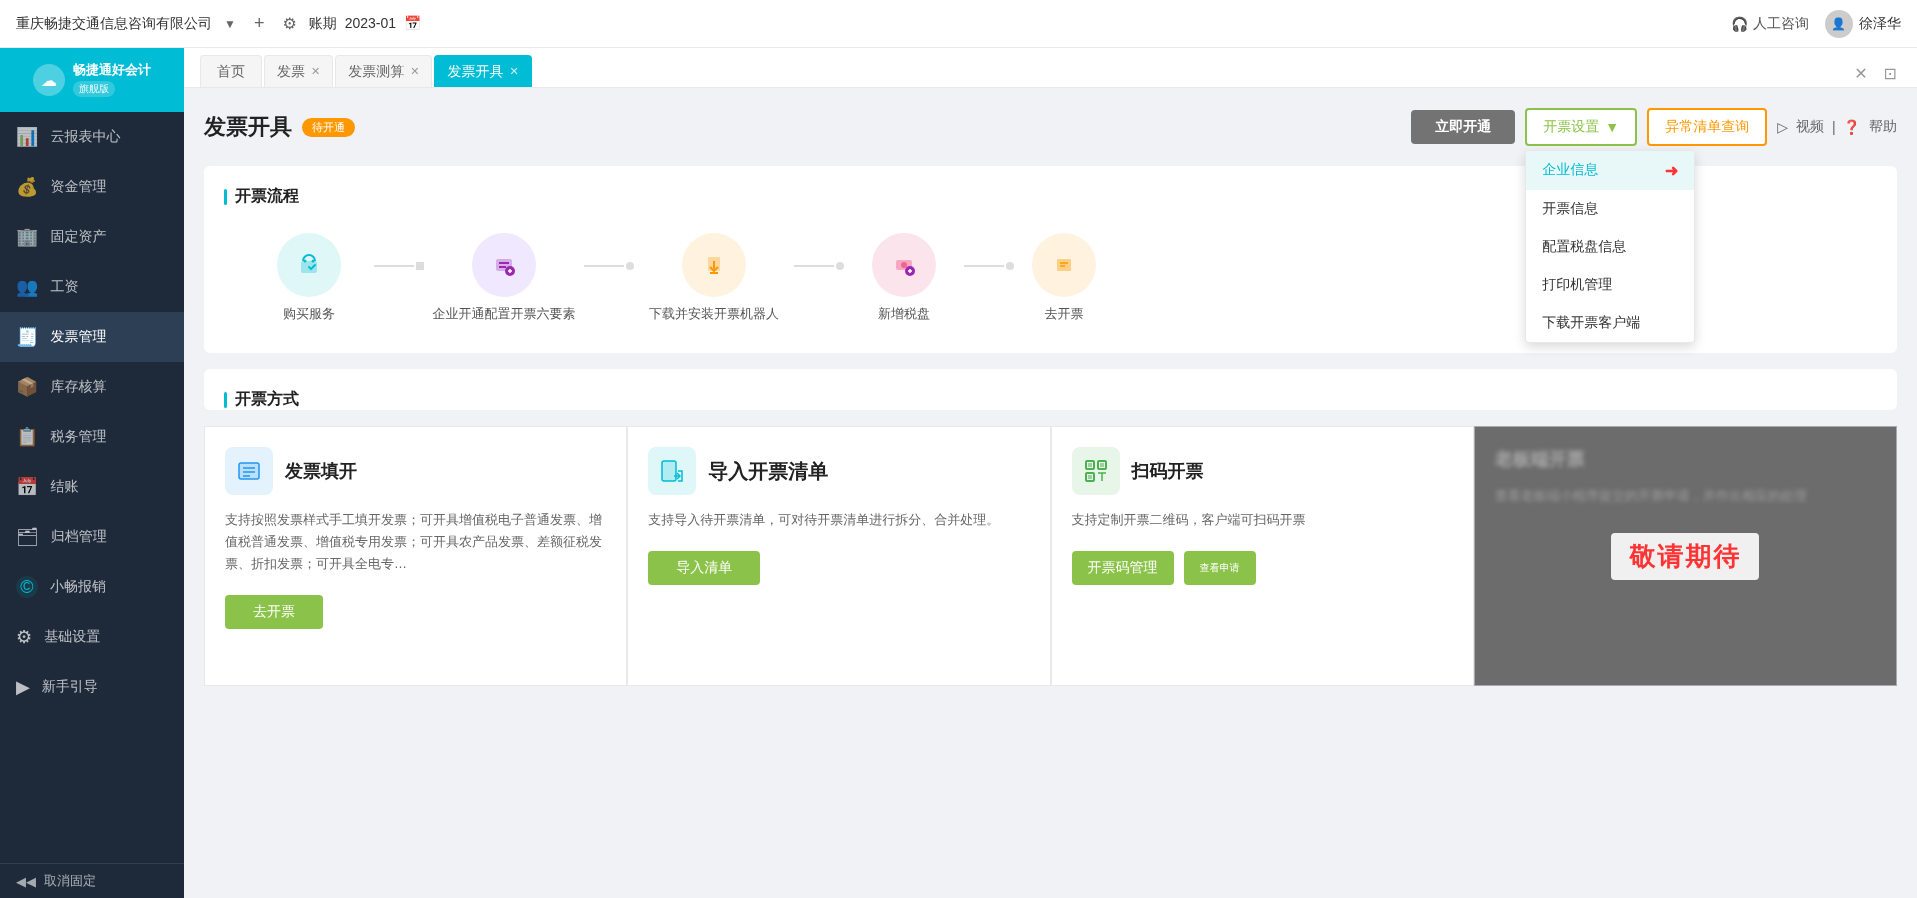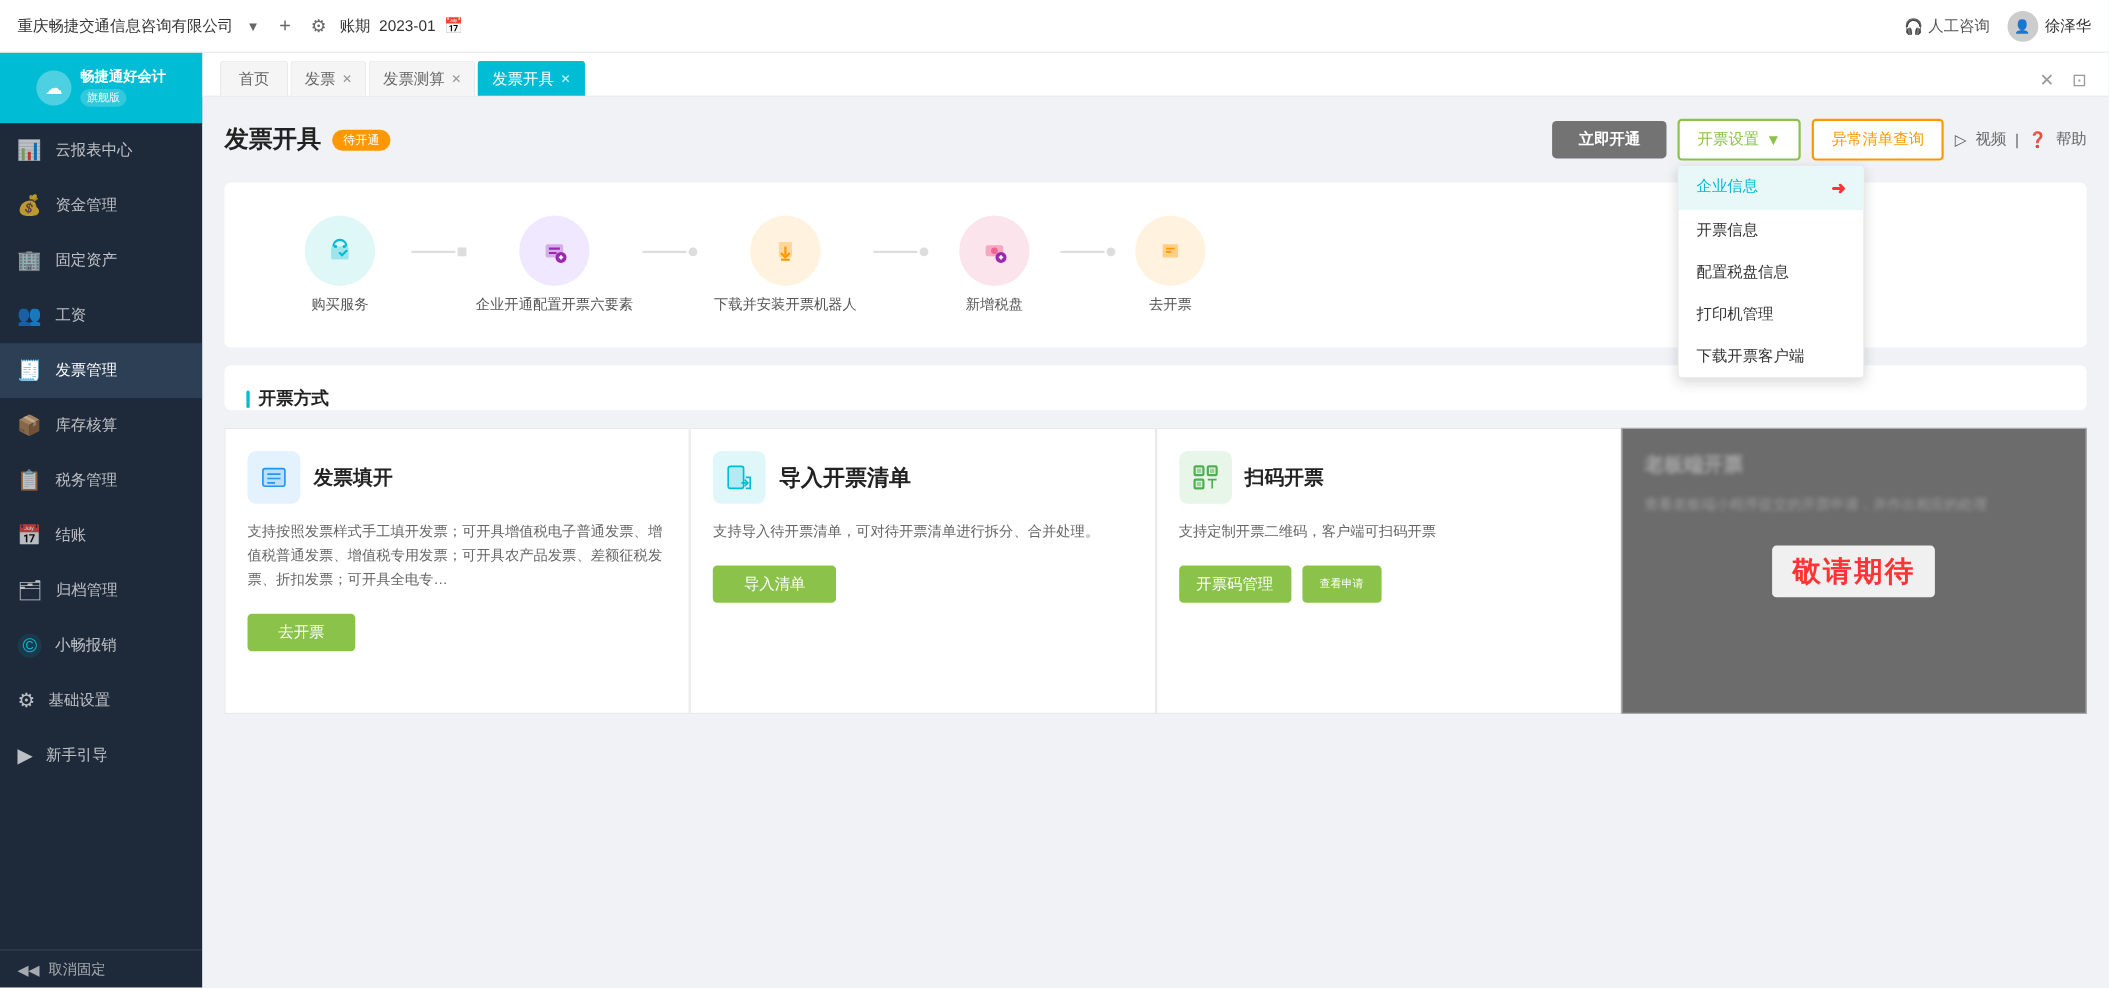--- a/index.html
+++ b/index.html
@@ -166,20 +166,24 @@
             <span>▷</span>
             <span style="cursor:pointer;">视频</span>
             <span>|</span>
             <span>❓</span>
             <span style="cursor:pointer;">帮助</span>
           </div>
         </div>
       </div>
 
       <div style="background:#fff; border-radius:6px; padding:20px; margin-bottom:16px;">
+        <div style="font-size:16px; font-weight:bold; color:#222; margin-bottom:16px; display:flex; align-items:center; gap:8px;">
+          <div style="width:3px; height:16px; background:#00bcd4; border-radius:2px;"></div>
+          <span>开票流程</span>
+        </div>
         <div style="display:flex; align-items:center; padding:10px 20px;">
 
           <div style="display:flex; flex-direction:column; align-items:center; gap:8px; min-width:130px;">
             <div style="width:64px; height:64px; border-radius:50%; background:#e0f7f7; display:flex; align-items:center; justify-content:center; font-size:28px;">
               <svg width="36" height="36" viewBox="0 0 36 36">
                   <circle cx="18" cy="18" r="16" fill="#e0f7f7"></circle>
                   <path d="M12 14a6 6 0 0 1 12 0" stroke="#00bcd4" stroke-width="2" fill="none"></path>
                   <rect x="10" y="14" width="16" height="12" rx="2" fill="#00bcd4" opacity="0.3"></rect>
                   <circle cx="14" cy="14" r="1.5" fill="#00bcd4"></circle>
                   <circle cx="22" cy="14" r="1.5" fill="#00bcd4"></circle>

